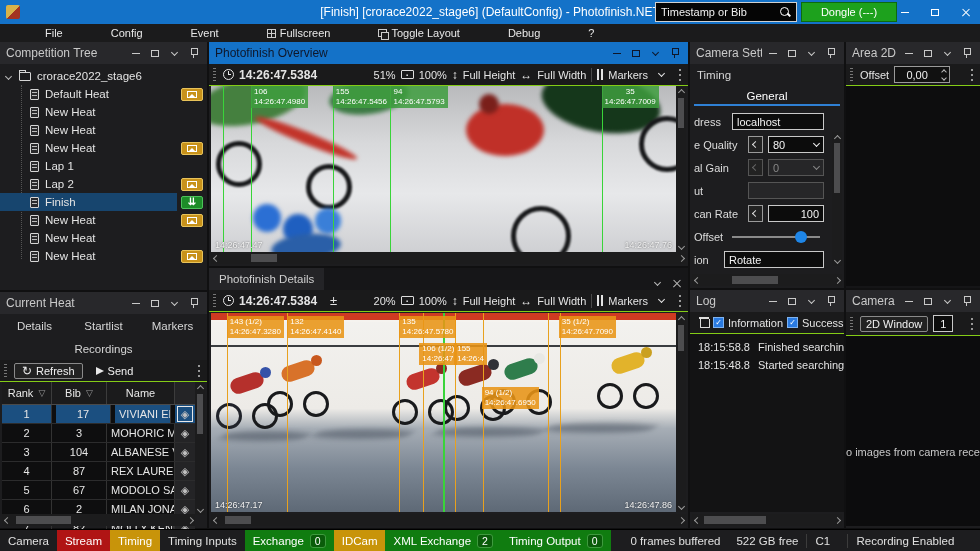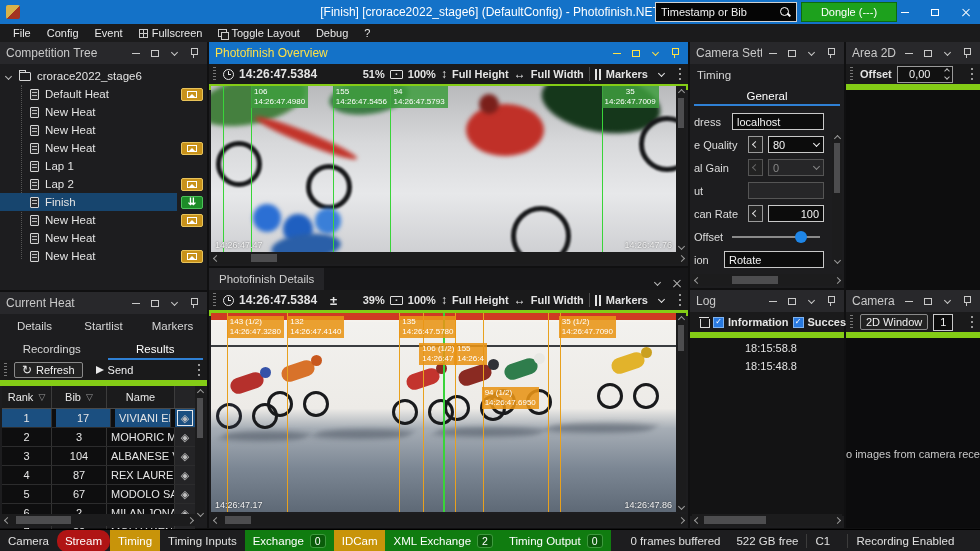--- a/index.html
+++ b/index.html
@@ -20,45 +20,45 @@
   .win-btns{position:absolute;right:0;top:0;height:24px;display:flex;}
   .win-btn{width:30px;height:24px;display:flex;align-items:center;justify-content:center;color:#fff;}
   .i-min{width:8px;height:1px;background:currentColor;}
   .i-max{width:8px;height:7px;border:1px solid currentColor;}
   .i-x{position:relative;width:9px;height:9px;}
   .i-x::before,.i-x::after{content:"";position:absolute;left:0;top:4px;width:10px;height:1.3px;background:currentColor;}
   .i-x::before{transform:rotate(45deg);} .i-x::after{transform:rotate(-45deg);}
 
   
   .menubar{position:absolute;left:0;top:24px;width:980px;height:18px;background:#1b1b1c;display:flex;align-items:center;gap:2px;padding-left:6px;color:#e8e8e8;}
-  .menu-item{padding:0 7px;display:flex;align-items:center;gap:4px;}
+  .menu-item{padding:0 7px;display:flex;align-items:center;gap:4px;margin-left:32px;}
   .ico-grid{position:relative;width:9px;height:9px;border:1px solid #ccc;}
   .ico-grid::before{content:"";position:absolute;left:3px;top:0;width:1px;height:7px;background:#ccc;}
   .ico-grid::after{content:"";position:absolute;left:0;top:3px;width:7px;height:1px;background:#ccc;}
   .ico-layout{position:relative;width:9px;height:8px;border:1px solid #ccc;}
   .ico-layout::after{content:"";position:absolute;left:2px;top:2px;width:6px;height:6px;border:1px solid #ccc;background:#1b1b1c;}
 
   
   .panel{position:absolute;background:#1d1d1f;}
   .phead{height:22px;display:flex;align-items:center;padding:0 6px;background:#28282b;color:#c9c9c9;font-size:12px;}
-  .phead.active{background:#1472c8;color:#fde047;}
+  .phead.active{background:#1472c8;color:#0f172a;}
   .ptitle{flex:1;white-space:nowrap;overflow:hidden;}
   .pc{width:16px;height:14px;display:flex;align-items:center;justify-content:center;margin-left:3px;color:inherit;}
   .i-chev{width:5px;height:5px;border-right:1.4px solid currentColor;border-bottom:1.4px solid currentColor;transform:rotate(45deg);margin-top:-2px;}
   .i-chev-l{width:5px;height:5px;border-left:1.4px solid currentColor;border-bottom:1.4px solid currentColor;transform:rotate(45deg);}
   .i-chev-r{width:5px;height:5px;border-right:1.4px solid currentColor;border-top:1.4px solid currentColor;transform:rotate(45deg);}
   .i-pin{position:relative;width:7px;height:10px;}
   .i-pin::before{content:"";position:absolute;left:1px;top:0;width:5px;height:5px;border:1px solid currentColor;}
   .i-pin::after{content:"";position:absolute;left:3px;top:6px;width:1px;height:4px;background:currentColor;}
 
-  .toolbar{height:22px;display:flex;align-items:center;background:#1a1a1b;border-bottom:6px solid #84cc16;padding:10px 4px;gap:5px;color:#e4e4e4;}
+  .toolbar{height:22px;display:flex;align-items:center;background:#1a1a1b;border-bottom:1px solid #84cc16;padding:10px 4px;gap:5px;color:#e4e4e4;}
   .grip{width:3px;height:14px;background:repeating-linear-gradient(#777 0 1px,transparent 1px 3px);margin-right:2px;}
   .ovf{width:8px;height:12px;background:repeating-linear-gradient(#999 0 2px,transparent 2px 5px);background-size:2px 100%;background-position:center;background-repeat:no-repeat;margin-left:auto;}
   .vsep{width:1px;height:14px;background:#4a4a4a;}
-  .tbtxt{white-space:nowrap;font-weight:bold;}
+  .tbtxt{white-space:nowrap;}
 
   
   .hscroll{position:absolute;height:12px;background:#1c1c1d;display:flex;align-items:center;}
   .hscroll .thumb{position:absolute;top:2px;height:8px;background:#4d4d4f;}
   .vscroll{position:absolute;width:10px;background:#1c1c1d;}
   .vscroll .thumb{position:absolute;left:2px;width:6px;background:#4d4d4f;}
   .sb-arrow{position:absolute;width:10px;height:10px;display:flex;align-items:center;justify-content:center;color:#9a9a9a;}
 
   
   .clockbar{height:19px;background:#000;color:#fff;font-weight:bold;font-size:15px;display:flex;align-items:center;justify-content:center;letter-spacing:.5px;}
@@ -139,26 +139,26 @@
   .spin .val{width:44px;text-align:center;color:#f0f0f0;}
   .spin .ud{display:flex;flex-direction:column;gap:2px;padding:0 3px;color:#bbb;}
   .spin .ud i{width:4px;height:4px;border-right:1.2px solid currentColor;border-bottom:1.2px solid currentColor;display:block;}
   .spin .ud i.up{transform:rotate(-135deg);} .spin .ud i.dn{transform:rotate(45deg);}
 
   
   .cb{width:11px;height:11px;background:#2a7ae0;border:1px solid #7fb3f0;display:flex;align-items:center;justify-content:center;color:#fff;font-size:8px;line-height:1;flex:none;}
   .trash{position:relative;width:9px;height:11px;flex:none;}
   .trash::before{content:"";position:absolute;left:0;top:2px;width:8px;height:8px;border:1px solid #ddd;border-top:none;border-radius:0 0 1px 1px;}
   .trash::after{content:"";position:absolute;left:-1px;top:0;width:10px;height:1.5px;background:#ddd;}
-  .logrow{display:flex;gap:8px;height:18px;align-items:center;padding-left:8px;white-space:nowrap;overflow:hidden;color:#e2e2e2;flex-direction:column;}
+  .logrow{display:flex;gap:8px;height:18px;align-items:center;padding-left:8px;white-space:nowrap;overflow:hidden;color:#e2e2e2;}
 
   
   .statusbar{position:absolute;left:0;top:529px;width:980px;height:22px;background:#1d1d1f;border-top:1px solid #000;display:flex;align-items:center;font-size:11.5px;color:#e0e0e0;}
   .st{height:22px;display:flex;align-items:center;padding:0 8px;gap:6px;white-space:nowrap;}
-  .st.red{background:#b01414;color:#fff;border-radius:10px;}
+  .st.red{background:#b01414;color:#fff;}
   .st.orange{background:#c8940a;color:#fff;}
   .st.green{background:#107c10;color:#fff;}
   .st .cnt{background:#0a5c0a;border:1px solid #3f9a3f;border-radius:3px;padding:0 4px;font-size:10.5px;}
 </style>
 </head>
 <body>
 
 <div class="app">
 
   <div class="titlebar">
@@ -318,21 +318,20 @@
           <span class="i-pin"></span>
         </span>
     </div>
     <div class="tabs">
       <span class="tab">Details</span>
       <span class="tab">Startlist</span>
       <span class="tab">Markers</span>
     </div>
     <div class="tabs">
       <span class="tab">Recordings</span>
-      <span class="tab active">Results</span>
     </div>
     <div class="toolbar">
       <span class="grip"></span>
       <span class="btn">
           <span class="i-refresh">↻</span>
           <span>Refresh</span>
         </span>
       <span class="btn flat">
           <span class="i-send"></span>
           <span>Send</span>
@@ -531,21 +530,21 @@
       <span class="pc" style="color:#bbb;margin-right:4px;">
           <span class="i-x" style="width:8px;height:8px;"></span>
         </span>
     </div>
     <div class="toolbar">
       <span class="grip"></span>
       <span class="i-clock"></span>
       <span class="tbtxt" style="font-weight:bold;font-size:12px;">14:26:47.5384</span>
       <span class="tbtxt" style="font-size:13px;margin-left:8px;">±</span>
       <span style="flex:1;"></span>
-      <span class="tbtxt">39%</span>
+      <span class="tbtxt">20%</span>
       <span class="i-pct">▪</span>
       <span class="tbtxt">100%</span>
       <span class="arrglyph">↕</span>
       <span class="tbtxt">Full Height</span>
       <span class="arrglyph">↔</span>
       <span class="tbtxt">Full Width</span>
       <span class="vsep"></span>
       <span class="i-bars">
           <i></i>
           <i></i>

